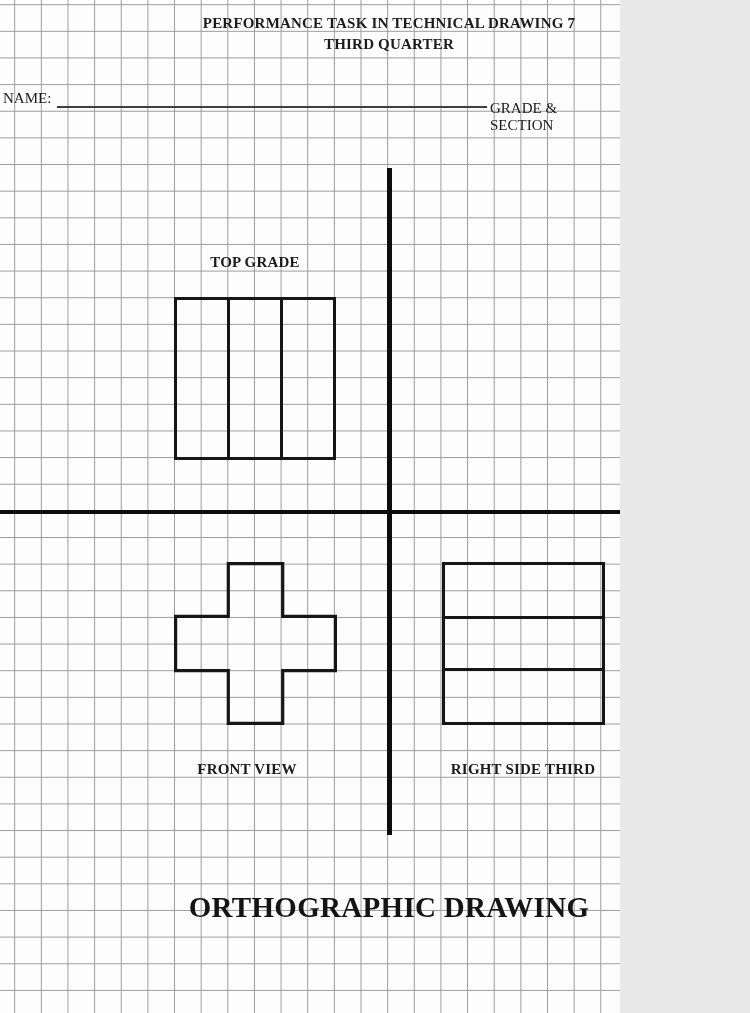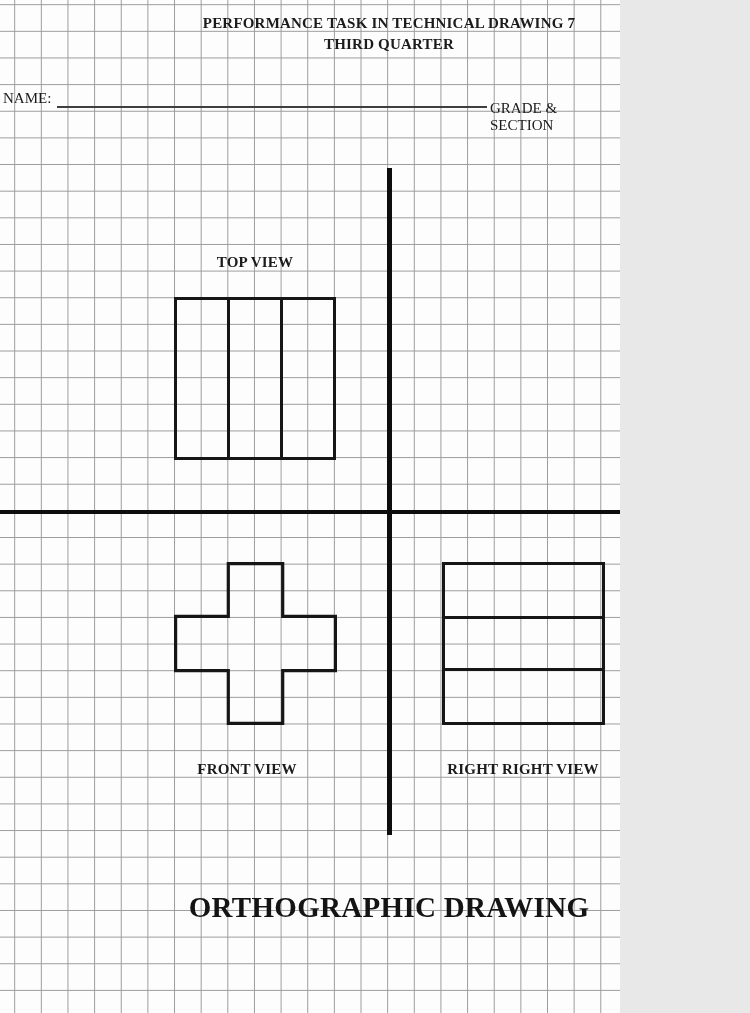--- a/index.html
+++ b/index.html
@@ -61,32 +61,32 @@
   <div class="abs title-line t2">THIRD QUARTER</div>
 
   <div class="abs form-label name-label">NAME:</div>
   <div class="abs fill-line name-line"></div>
   <div class="abs form-label gs-label">GRADE &amp; SECTION</div>
   <div class="abs fill-line gs-line"></div>
 
   <div class="abs axis axis-v"></div>
   <div class="abs axis axis-h"></div>
 
-  <div class="abs view-label top-view-label">TOP VIEW</div>
+  <div class="abs view-label top-view-label">TOP GRADE</div>
   <div class="abs shape-rect top-view-rect">
     <div class="vdiv d1"></div>
     <div class="vdiv d2"></div>
   </div>
 
   <svg class="abs front-view-shape" viewBox="0 0 163 163" width="163" height="163">
     <path d="M54.3 1.6 H108.7 V54.3 H161.4 V108.7 H108.7 V161.4 H54.3 V108.7 H1.6 V54.3 H54.3 Z" fill="none" stroke="#161616" stroke-width="3.2" stroke-linejoin="miter"></path>
   </svg>
   <div class="abs view-label front-view-label">FRONT VIEW</div>
 
   <div class="abs shape-rect right-view-rect">
     <div class="hdiv d1"></div>
     <div class="hdiv d2"></div>
   </div>
-  <div class="abs view-label right-view-label">RIGHT RIGHT VIEW</div>
+  <div class="abs view-label right-view-label">RIGHT SIDE THIRD</div>
 
   <div class="abs footer-title">ORTHOGRAPHIC DRAWING</div>
 
 </div>
 
 </body></html>

